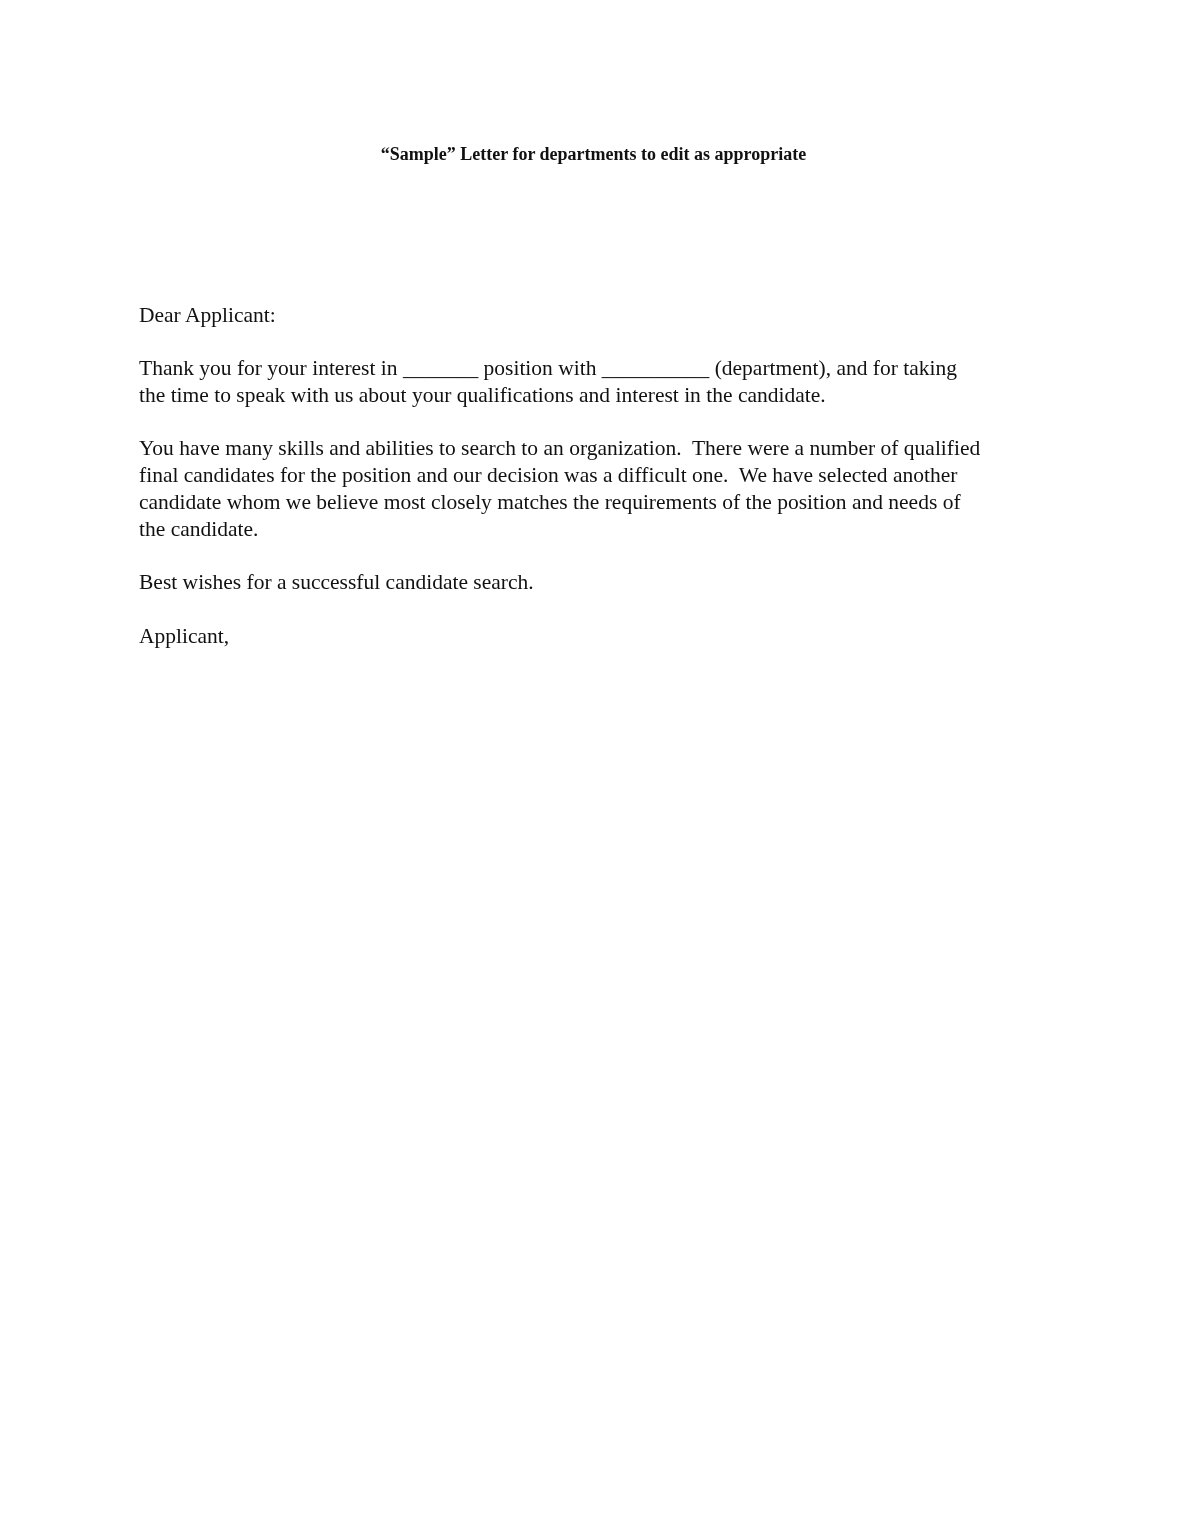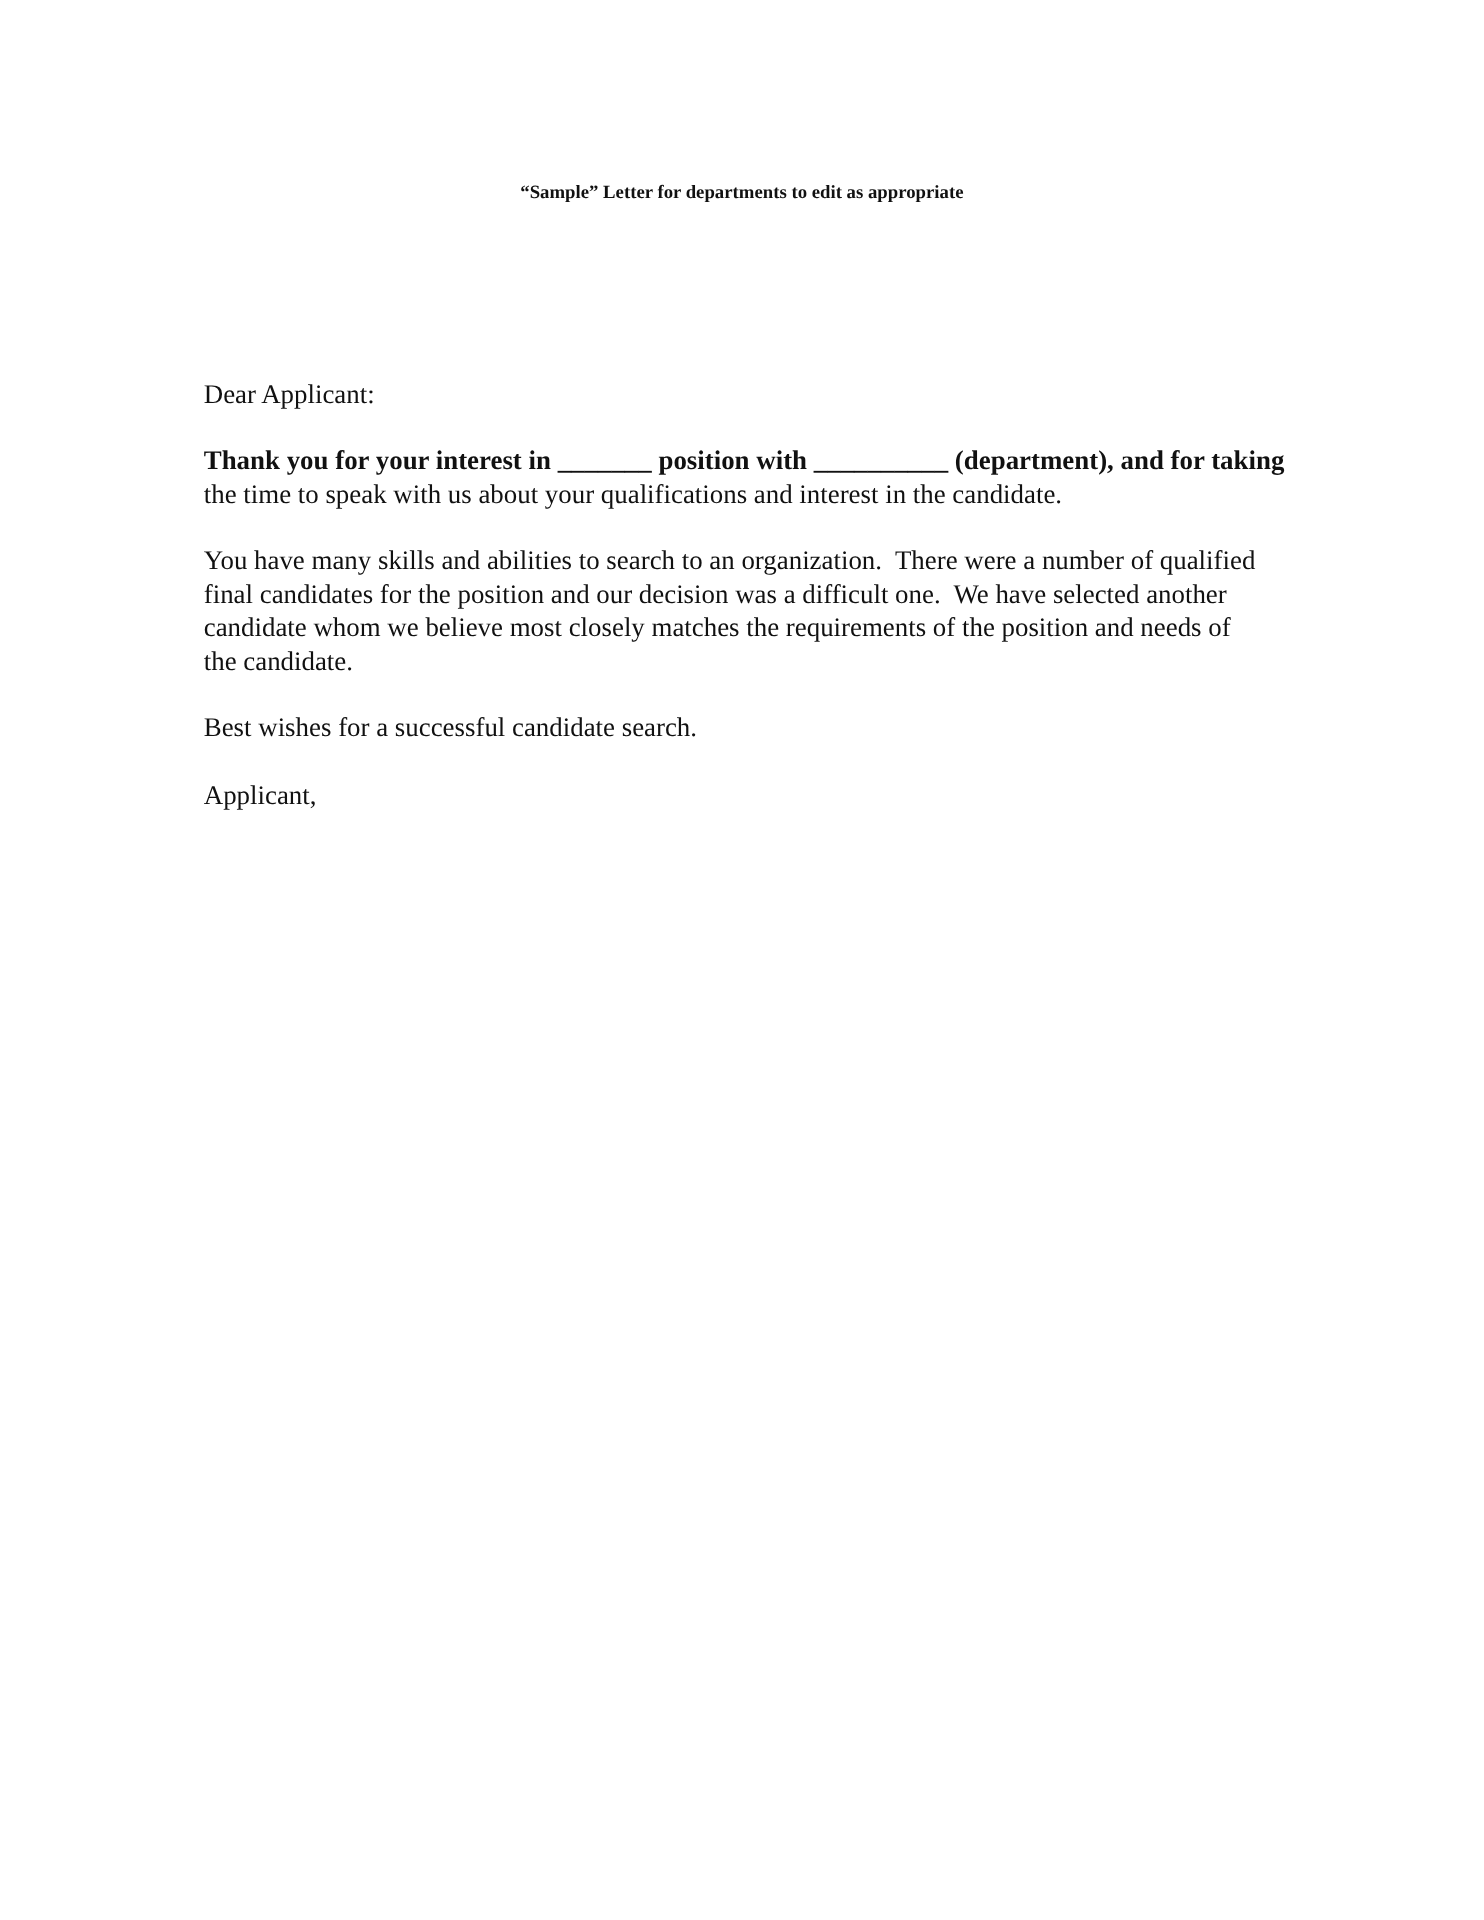--- a/index.html
+++ b/index.html
@@ -27,38 +27,38 @@
       white-space: pre;
       font-size: 21.5px;
       line-height: 27px;
     }
     .title {
       position: absolute;
       left: 0;
       width: 1187px;
       text-align: center;
       white-space: pre;
-      font-size: 15px;
+      font-size: 18px;
       line-height: 27px;
     }
     .bold { font-weight: bold; }
-    .body-line { left: 139px; margin-left: 24px; }
+    .body-line { left: 139px; }
   </style>
 </head>
 <body>
 
 <div class="page">
 
   <div class="title bold" style="top:141px;">“Sample” Letter for departments to edit as appropriate</div>
 
 
   <div class="line body-line" style="top:302px;">Dear Applicant:</div>
 
   <div>
-    <div class="line body-line" style="top:355px;font-weight:bold;">Thank you for your interest in _______ position with __________ (department), and for taking</div>
+    <div class="line body-line" style="top:355px;">Thank you for your interest in _______ position with __________ (department), and for taking</div>
     <div class="line body-line" style="top:382px;">the time to speak with us about your qualifications and interest in the candidate.</div>
   </div>
 
   <div>
     <div class="line body-line" style="top:435px;">You have many skills and abilities to search to an organization.  There were a number of qualified</div>
     <div class="line body-line" style="top:462px;">final candidates for the position and our decision was a difficult one.  We have selected another</div>
     <div class="line body-line" style="top:489px;">candidate whom we believe most closely matches the requirements of the position and needs of</div>
     <div class="line body-line" style="top:516px;">the candidate.</div>
   </div>
 

